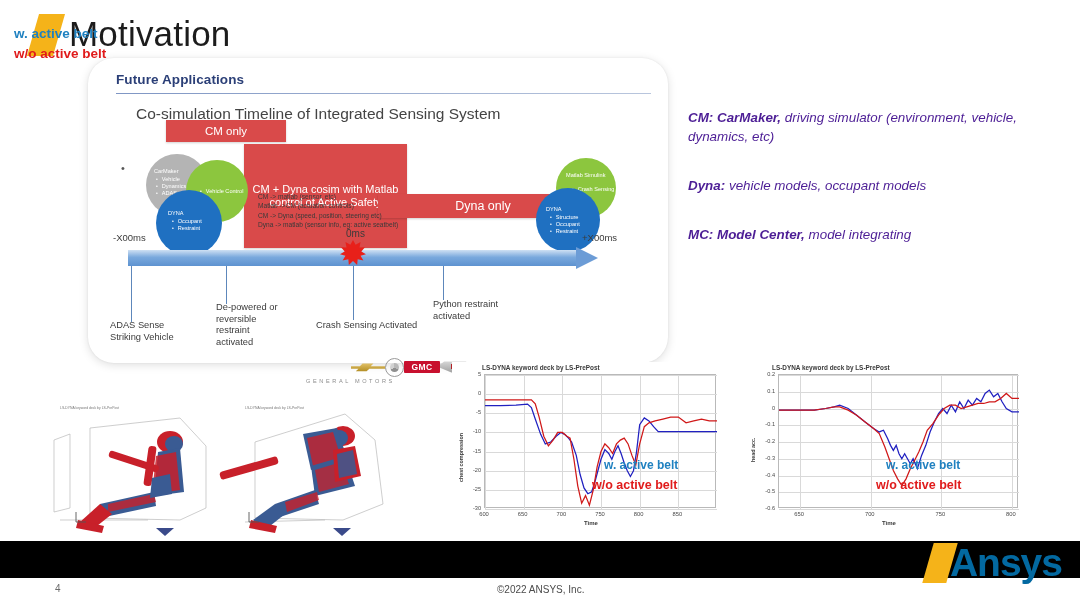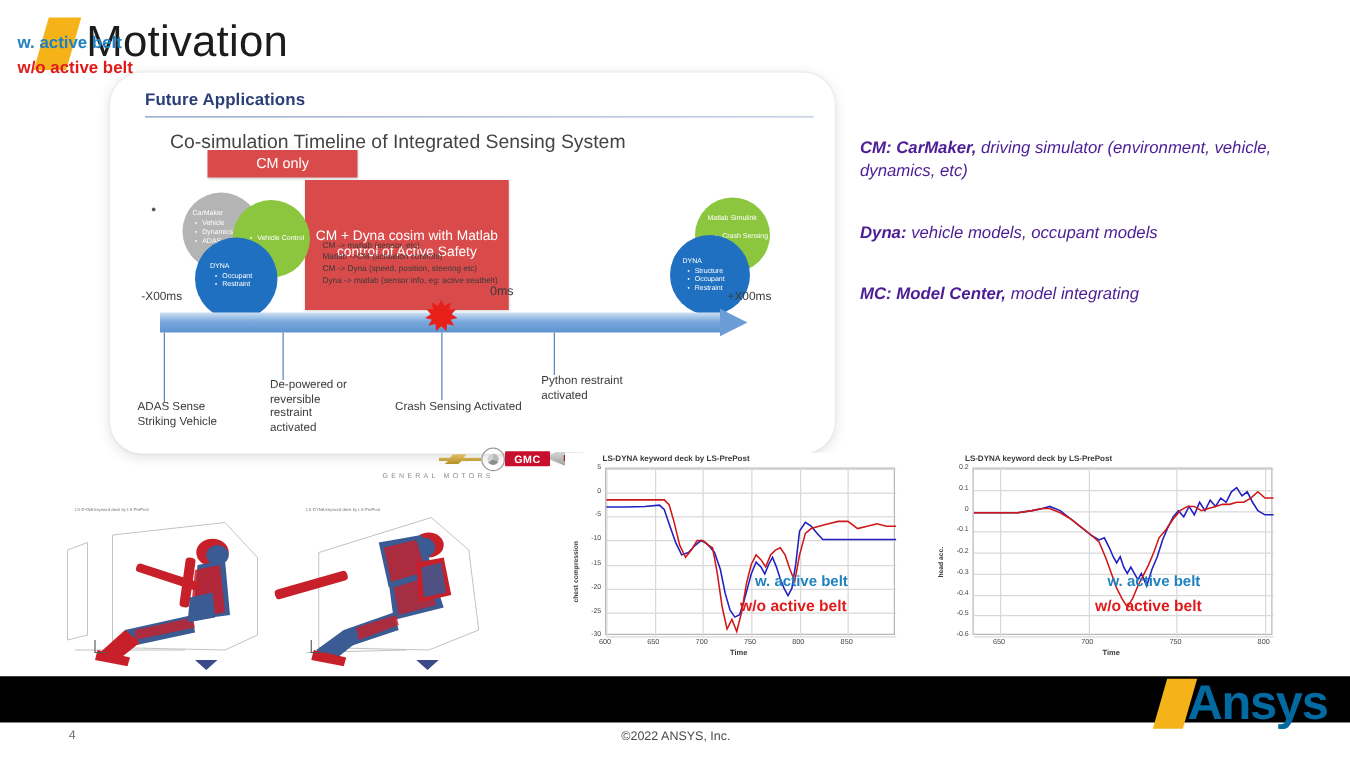--- a/index.html
+++ b/index.html
@@ -51,21 +51,21 @@
   .c-green1{left:98px;top:40px;width:62px;height:62px;background:#8cc63e;}
   .c-blue1{left:68px;top:70px;width:66px;height:66px;background:#1f70c1;}
   .c-green2{left:468px;top:38px;width:60px;height:60px;background:#8cc63e;}
   .c-blue2{left:448px;top:68px;width:64px;height:64px;background:#1f70c1;}
 
   .cosim-text{position:absolute;left:170px;top:72px;font-size:6.6px;line-height:9.3px;
     color:#3a3a3a;white-space:nowrap;}
 
   .tl-left{position:absolute;left:25px;top:112px;font-size:9.5px;color:#3b3b3b;}
   .tl-right{position:absolute;left:494px;top:112px;font-size:9.5px;color:#3b3b3b;}
-  .tl-zero{position:absolute;left:258px;top:108px;font-size:10px;color:#3b3b3b;margin-left:46px;}
+  .tl-zero{position:absolute;left:258px;top:108px;font-size:10px;color:#3b3b3b;}
 
   .tl-arrow{position:absolute;left:40px;top:130px;width:470px;height:16px;}
   .tl-bar{position:absolute;left:0;top:0;width:450px;height:16px;
     background:linear-gradient(to bottom,#cfe0f3,#7aa9dd 45%,#5e93d0);}
   .tl-head{position:absolute;left:448px;top:-3px;width:0;height:0;
     border-top:11px solid transparent;border-bottom:11px solid transparent;
     border-left:22px solid #6c9cd6;}
   .starburst{position:absolute;left:252px;top:120px;width:26px;height:26px;
     background:#e8201a;
     clip-path:polygon(50% 0%,60% 18%,79% 8%,75% 29%,96% 28%,82% 44%,100% 55%,
@@ -155,20 +155,21 @@
   <div class="card">
     <div class="card-head">Future Applications</div>
     <div class="card-rule"></div>
     <div class="card-bullet">•</div>
     <div class="card-subtitle">Co-simulation Timeline of Integrated Sensing System</div>
 
     <div class="diagram">
 
       <div class="banner b1">CM only</div>
       <div class="banner b2">CM + Dyna cosim with Matlab control of Active Safety</div>
+      <div class="banner b3">Dyna only</div>
 
       <div class="circ c-gray">
         <div class="ctitle">CarMaker</div>
         <ul>
           <li>Vehicle</li>
           <li>Dynamics</li>
           <li>ADAS</li>
         </ul>
       </div>
 

